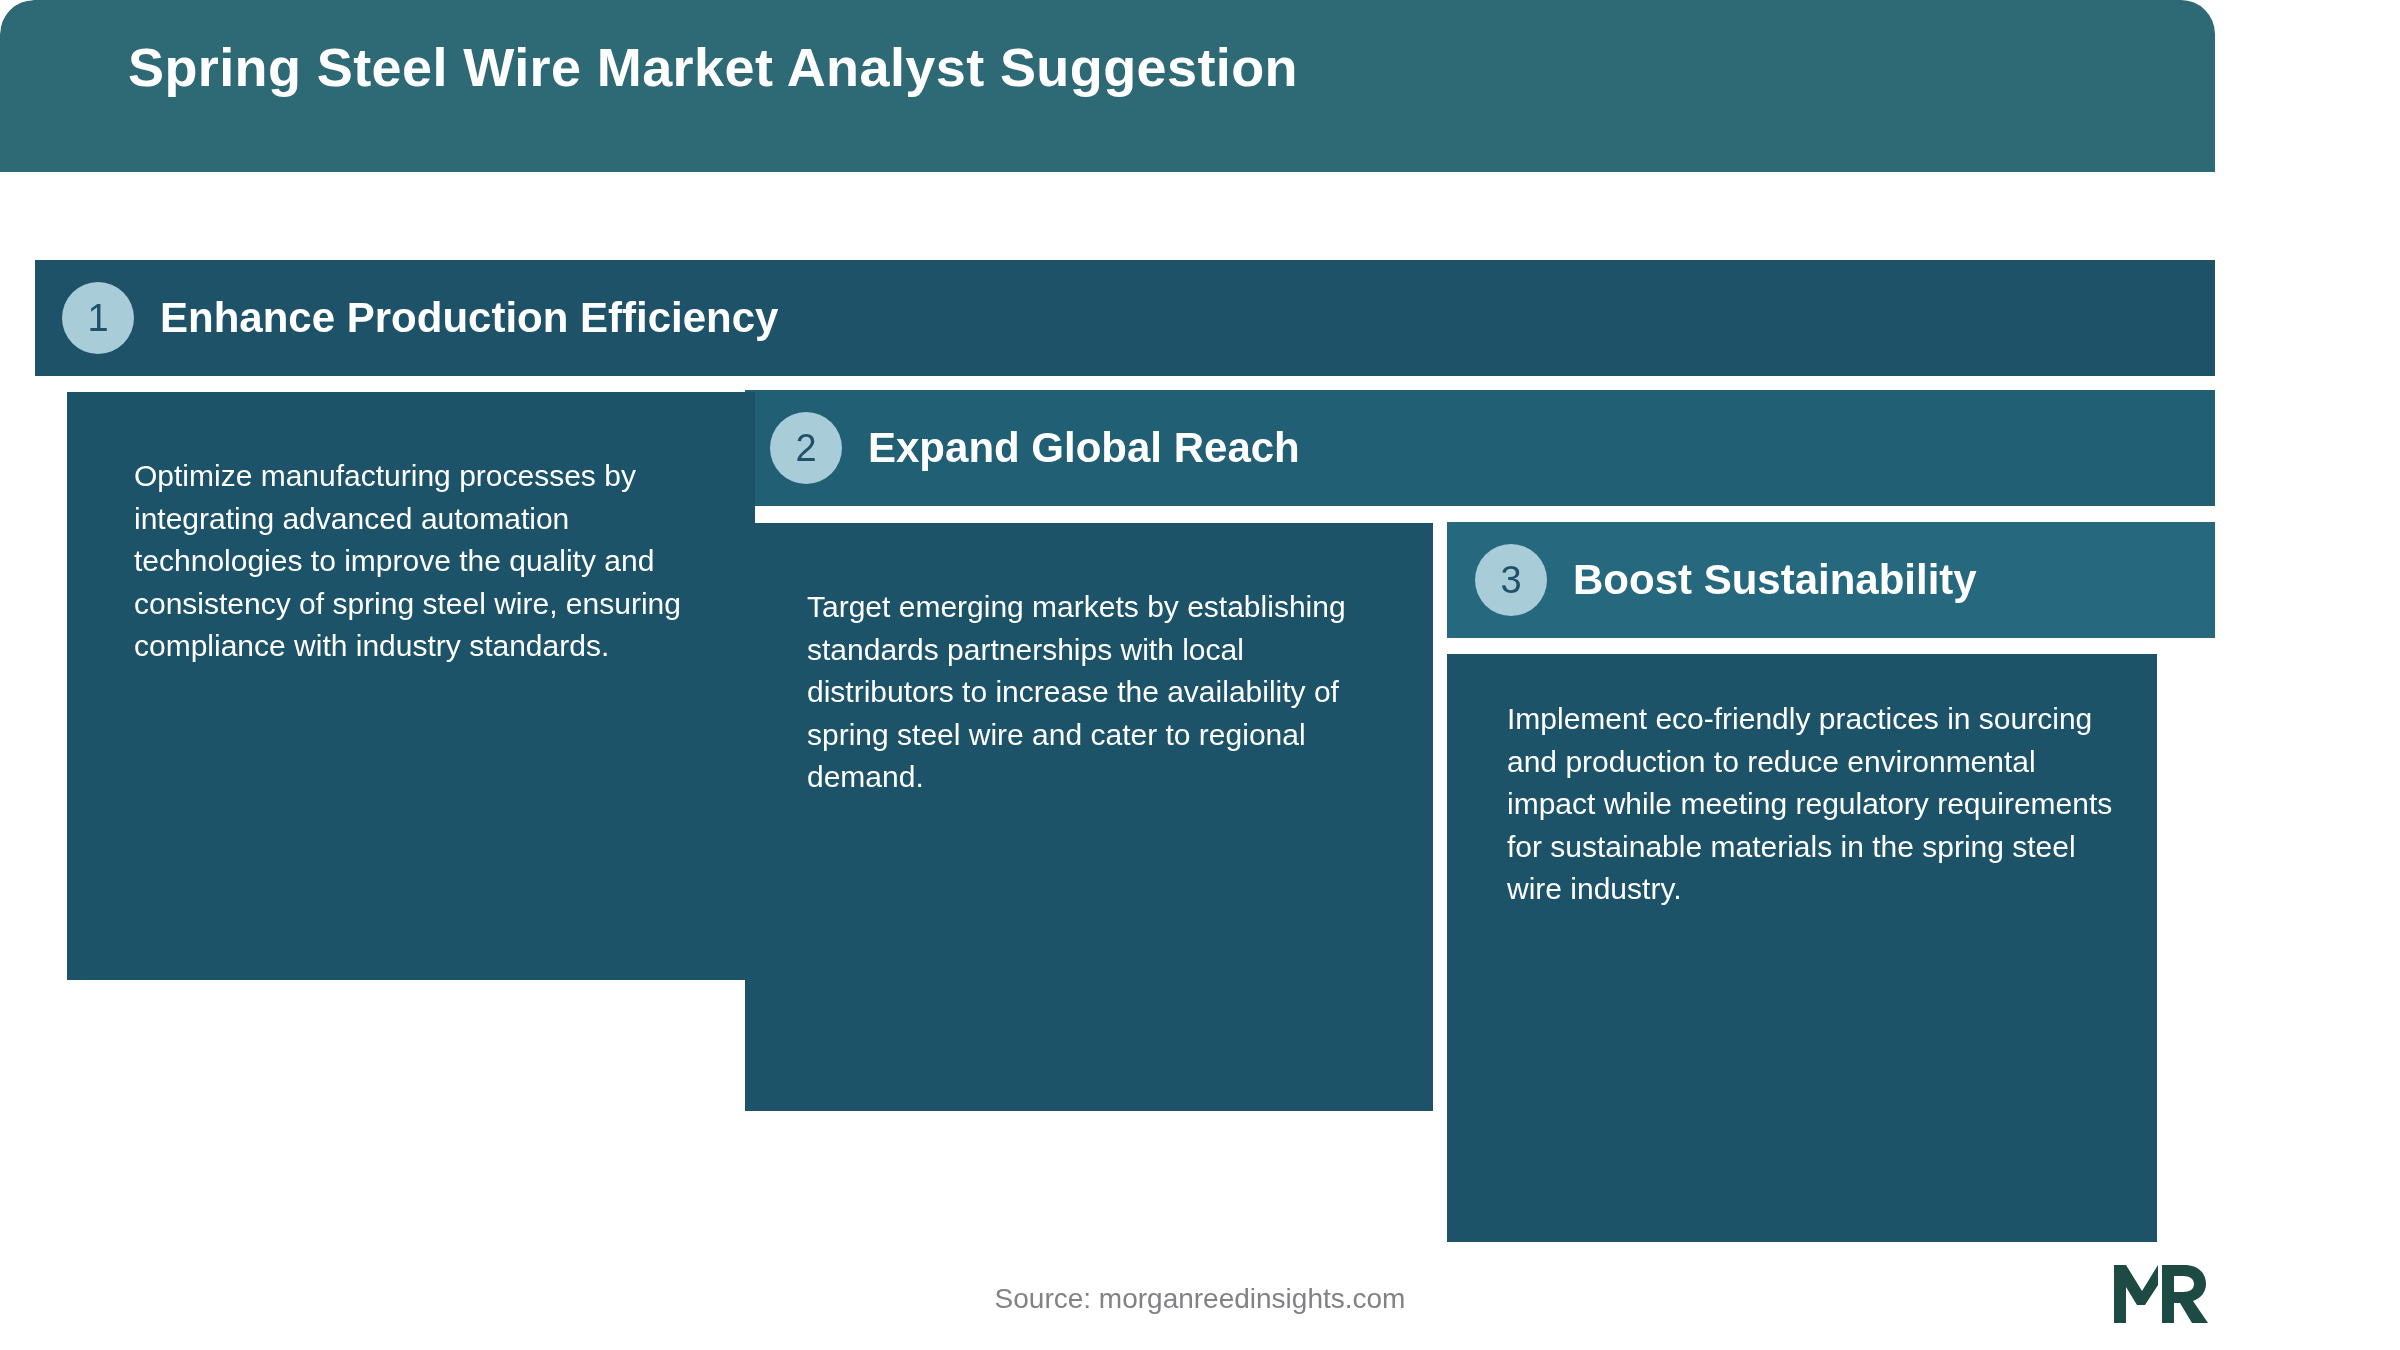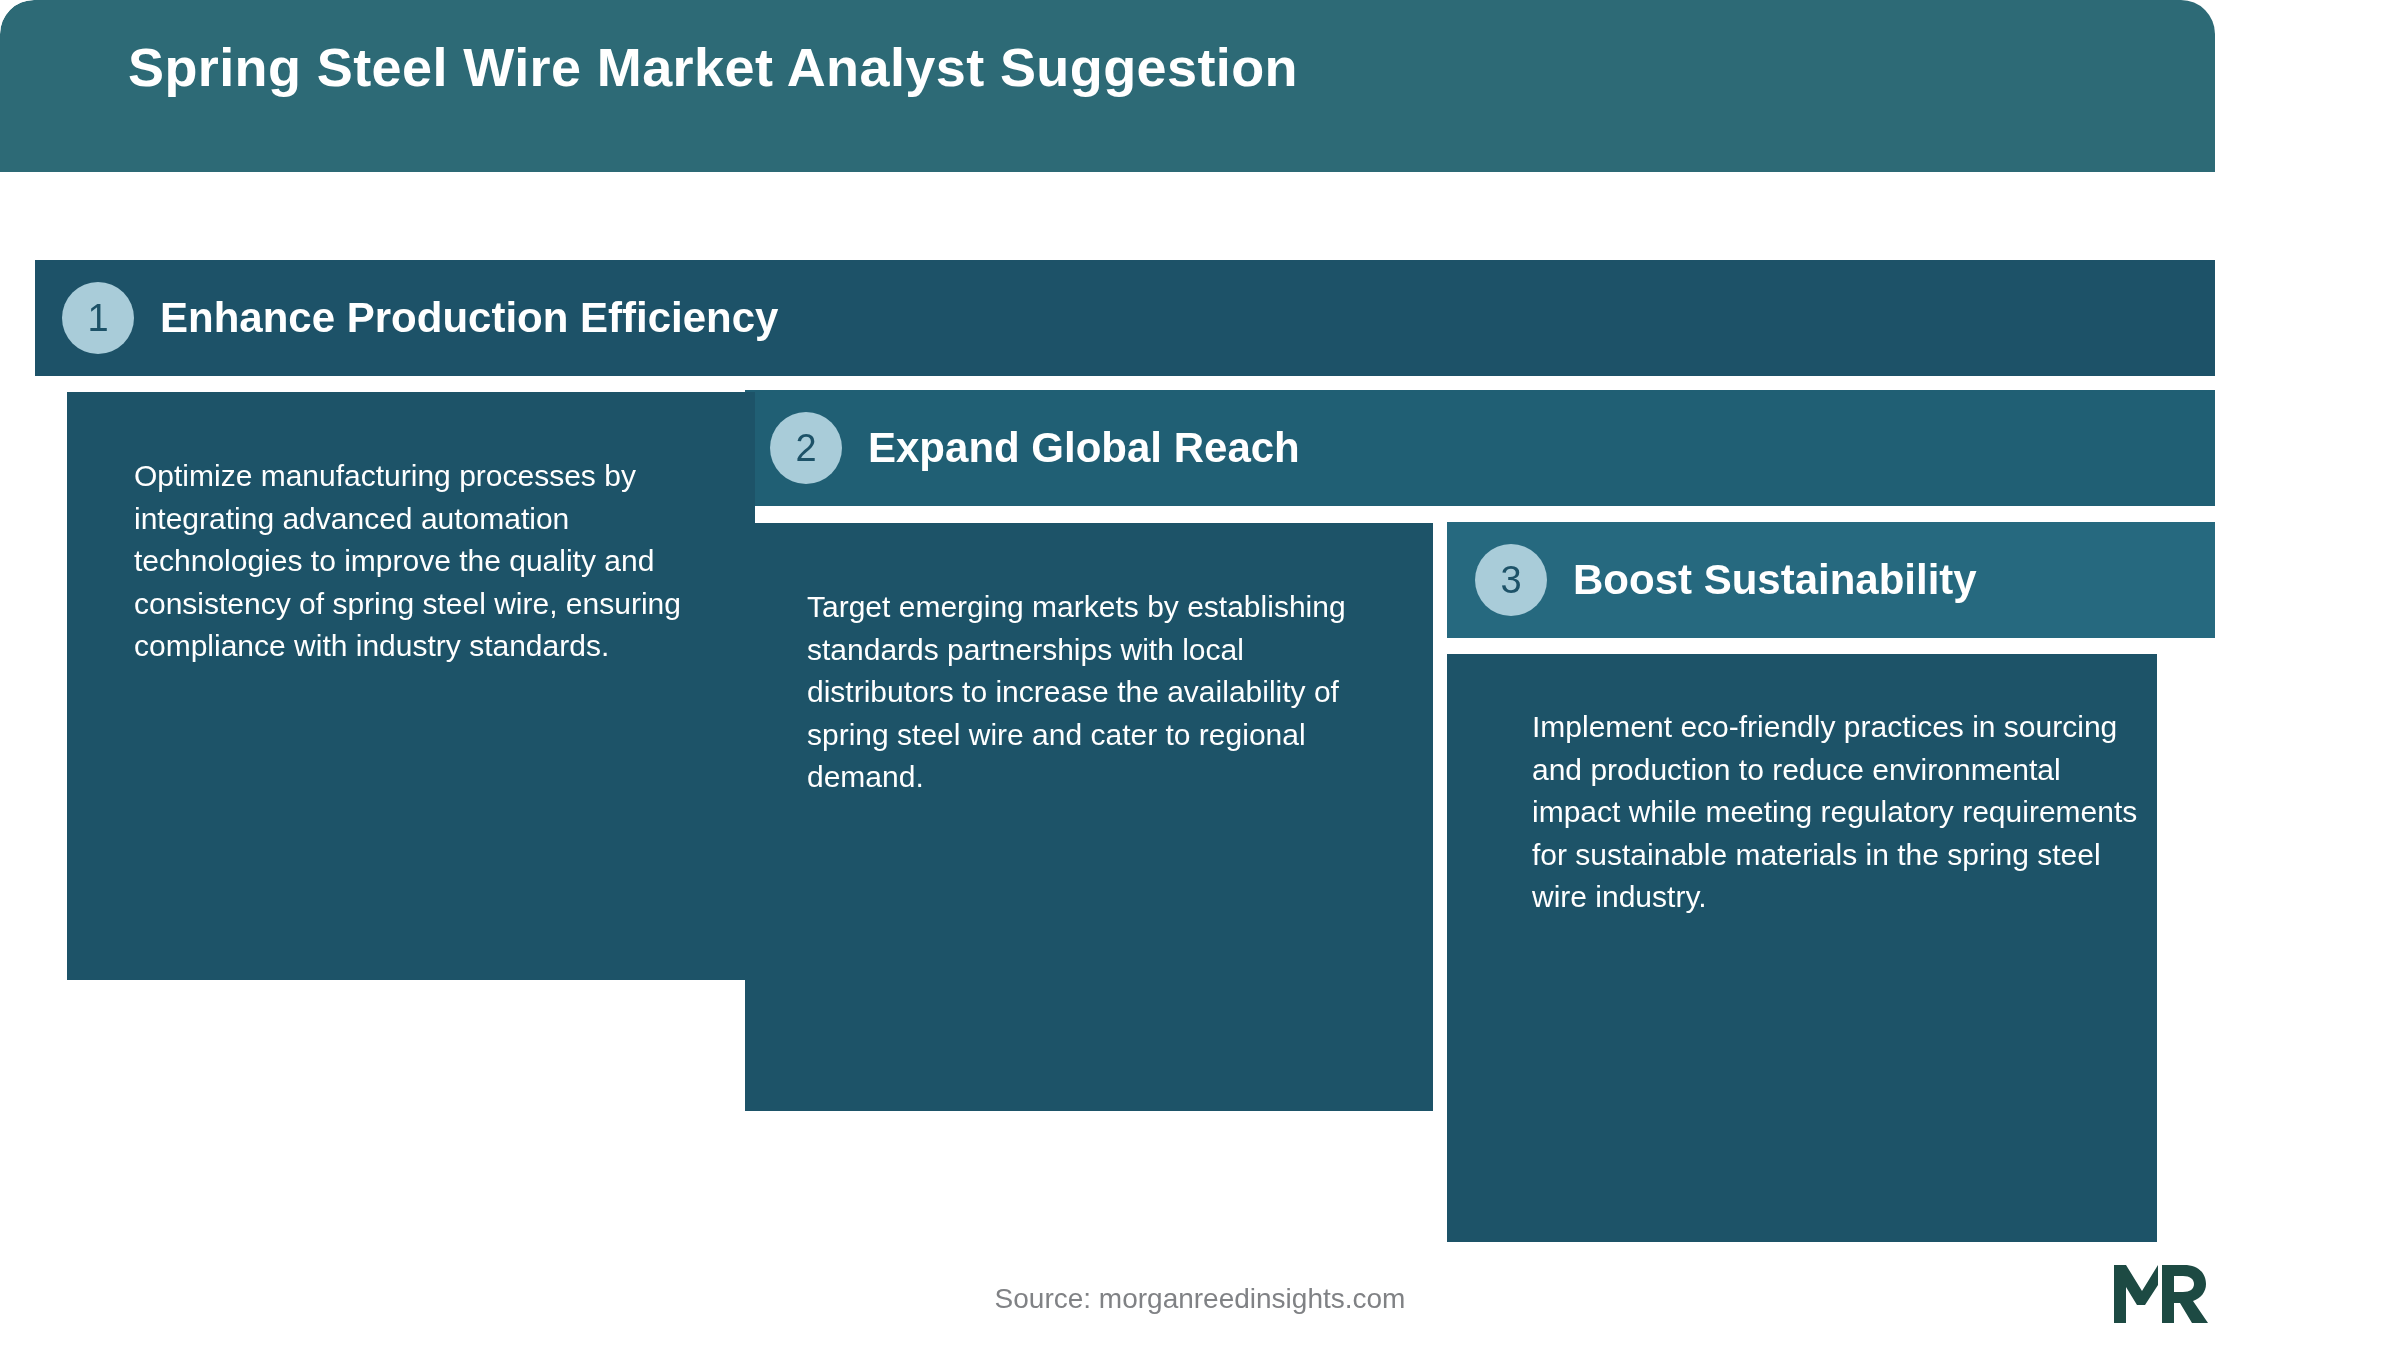--- a/index.html
+++ b/index.html
@@ -194,21 +194,21 @@
 
   <div class="body-panel" style="left:35px; top:392px; width:688px; height:588px;margin-left:32px;">
     <div class="body-text" style="left:67px; top:63px; width:570px;">Optimize manufacturing processes by integrating advanced automation technologies to improve the quality and consistency of spring steel wire, ensuring compliance with industry standards.</div>
   </div>
 
   <div class="body-panel" style="left:745px; top:523px; width:688px; height:588px;">
     <div class="body-text" style="left:62px; top:63px; width:580px;">Target emerging markets by establishing standards partnerships with local distributors to increase the availability of spring steel wire and cater to regional demand.</div>
   </div>
 
   <div class="body-panel" style="left:1447px; top:654px; width:710px; height:588px;">
-    <div class="body-text" style="left:60px; top:52px; width:610px;margin-left:25px;">Implement eco-friendly practices in sourcing and production to reduce environmental impact while meeting regulatory requirements for sustainable materials in the spring steel wire industry.</div>
+    <div class="body-text" style="left:60px; top:44px; width:610px;">Implement eco-friendly practices in sourcing and production to reduce environmental impact while meeting regulatory requirements for sustainable materials in the spring steel wire industry.</div>
   </div>
 
   <div class="source-note">Source: morganreedinsights.com</div>
 
   <div class="logo-wrap">
     <svg class="logo-mark" width="96" height="62" viewBox="0 0 96 62">
 
       <path fill="#1d4a43" d="M2 60 L2 2 L14 2 L30 28 L46 2 L46 22 L33 42 L25 42 L14 24 L14 60 Z"></path>
 
       <path fill="#1d4a43" d="M50 60 L50 2 L72 2 C86 2 94 10 94 21 C94 29 89 35 81 38 L96 60 L80 60 L68 40 L62 40 L62 60 Z

